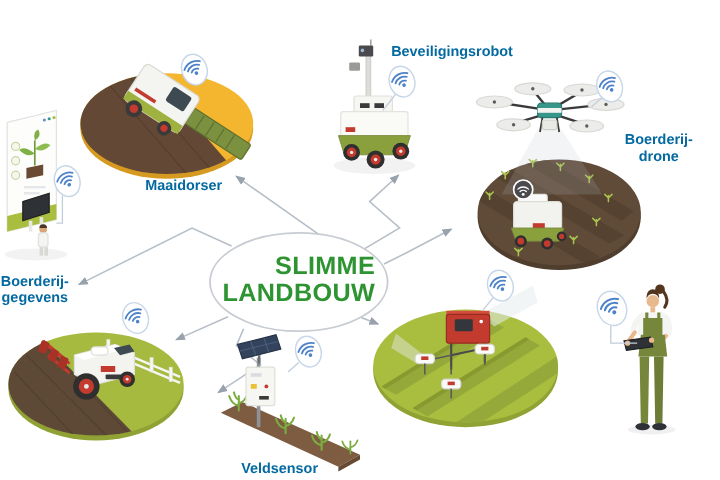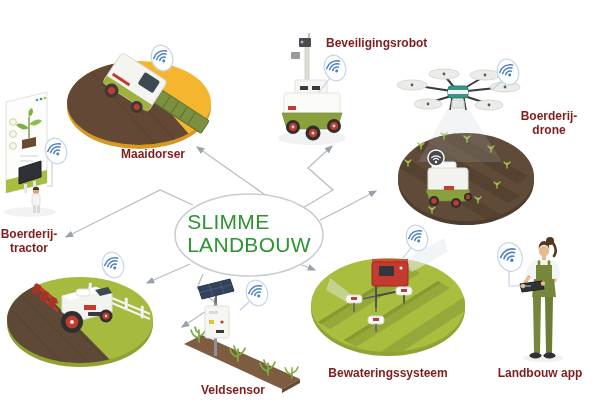--- a/index.html
+++ b/index.html
@@ -2,28 +2,28 @@
 <html><head>
 <meta charset="utf-8">
 <style>
   html,body{margin:0;padding:0;background:#fff;}
   .stage{
     position:relative;width:600px;height:400px;background:#ffffff;overflow:hidden;
     font-family:"Liberation Sans",sans-serif;
   }
   .stage svg{position:absolute;left:0;top:0;}
   .lbl{
-    position:absolute;font-size:12px;font-weight:700;color:#7f1d1d;
+    position:absolute;font-size:12px;font-weight:700;color:#0369a1;
     white-space:nowrap;line-height:13px;
   }
   .lbl.center{transform:translateX(-50%);text-align:center;}
   .lbl .l{display:block;line-height:13.5px;text-align:center;}
   .title{
     position:absolute;left:249px;top:210px;transform:translateX(-50%);
-    text-align:left;color:#2E9432;font-weight:normal;font-size:21px;
+    text-align:right;color:#2E9432;font-weight:bold;font-size:21px;
     line-height:23px;letter-spacing:.3px;white-space:nowrap;
   }
   .title span{display:block;}
 </style>
 </head>
 <body>
 
 <div class="stage">
 
 <svg width="600" height="400" viewBox="0 0 600 400">
@@ -438,23 +438,21 @@
 
   <div class="lbl" style="left:326px;top:37px">Beveiligingsrobot</div>
 
   <div class="lbl center" style="left:549px;top:110px">
     <span class="l">Boerderij-</span>
     <span class="l">drone</span>
   </div>
 
   <div class="lbl center" style="left:29px;top:228px">
     <span class="l">Boerderij-</span>
-    <span class="l">tractor</span>
+    <span class="l">gegevens</span>
   </div>
 
 
   <div class="lbl center" style="left:233px;top:384px">Veldsensor</div>
 
-  <div class="lbl center" style="left:388px;top:367px">Bewateringssysteem</div>
-
-  <div class="lbl center" style="left:540px;top:367px">Landbouw app</div>
+
 
 </div>
 
 </body></html>

